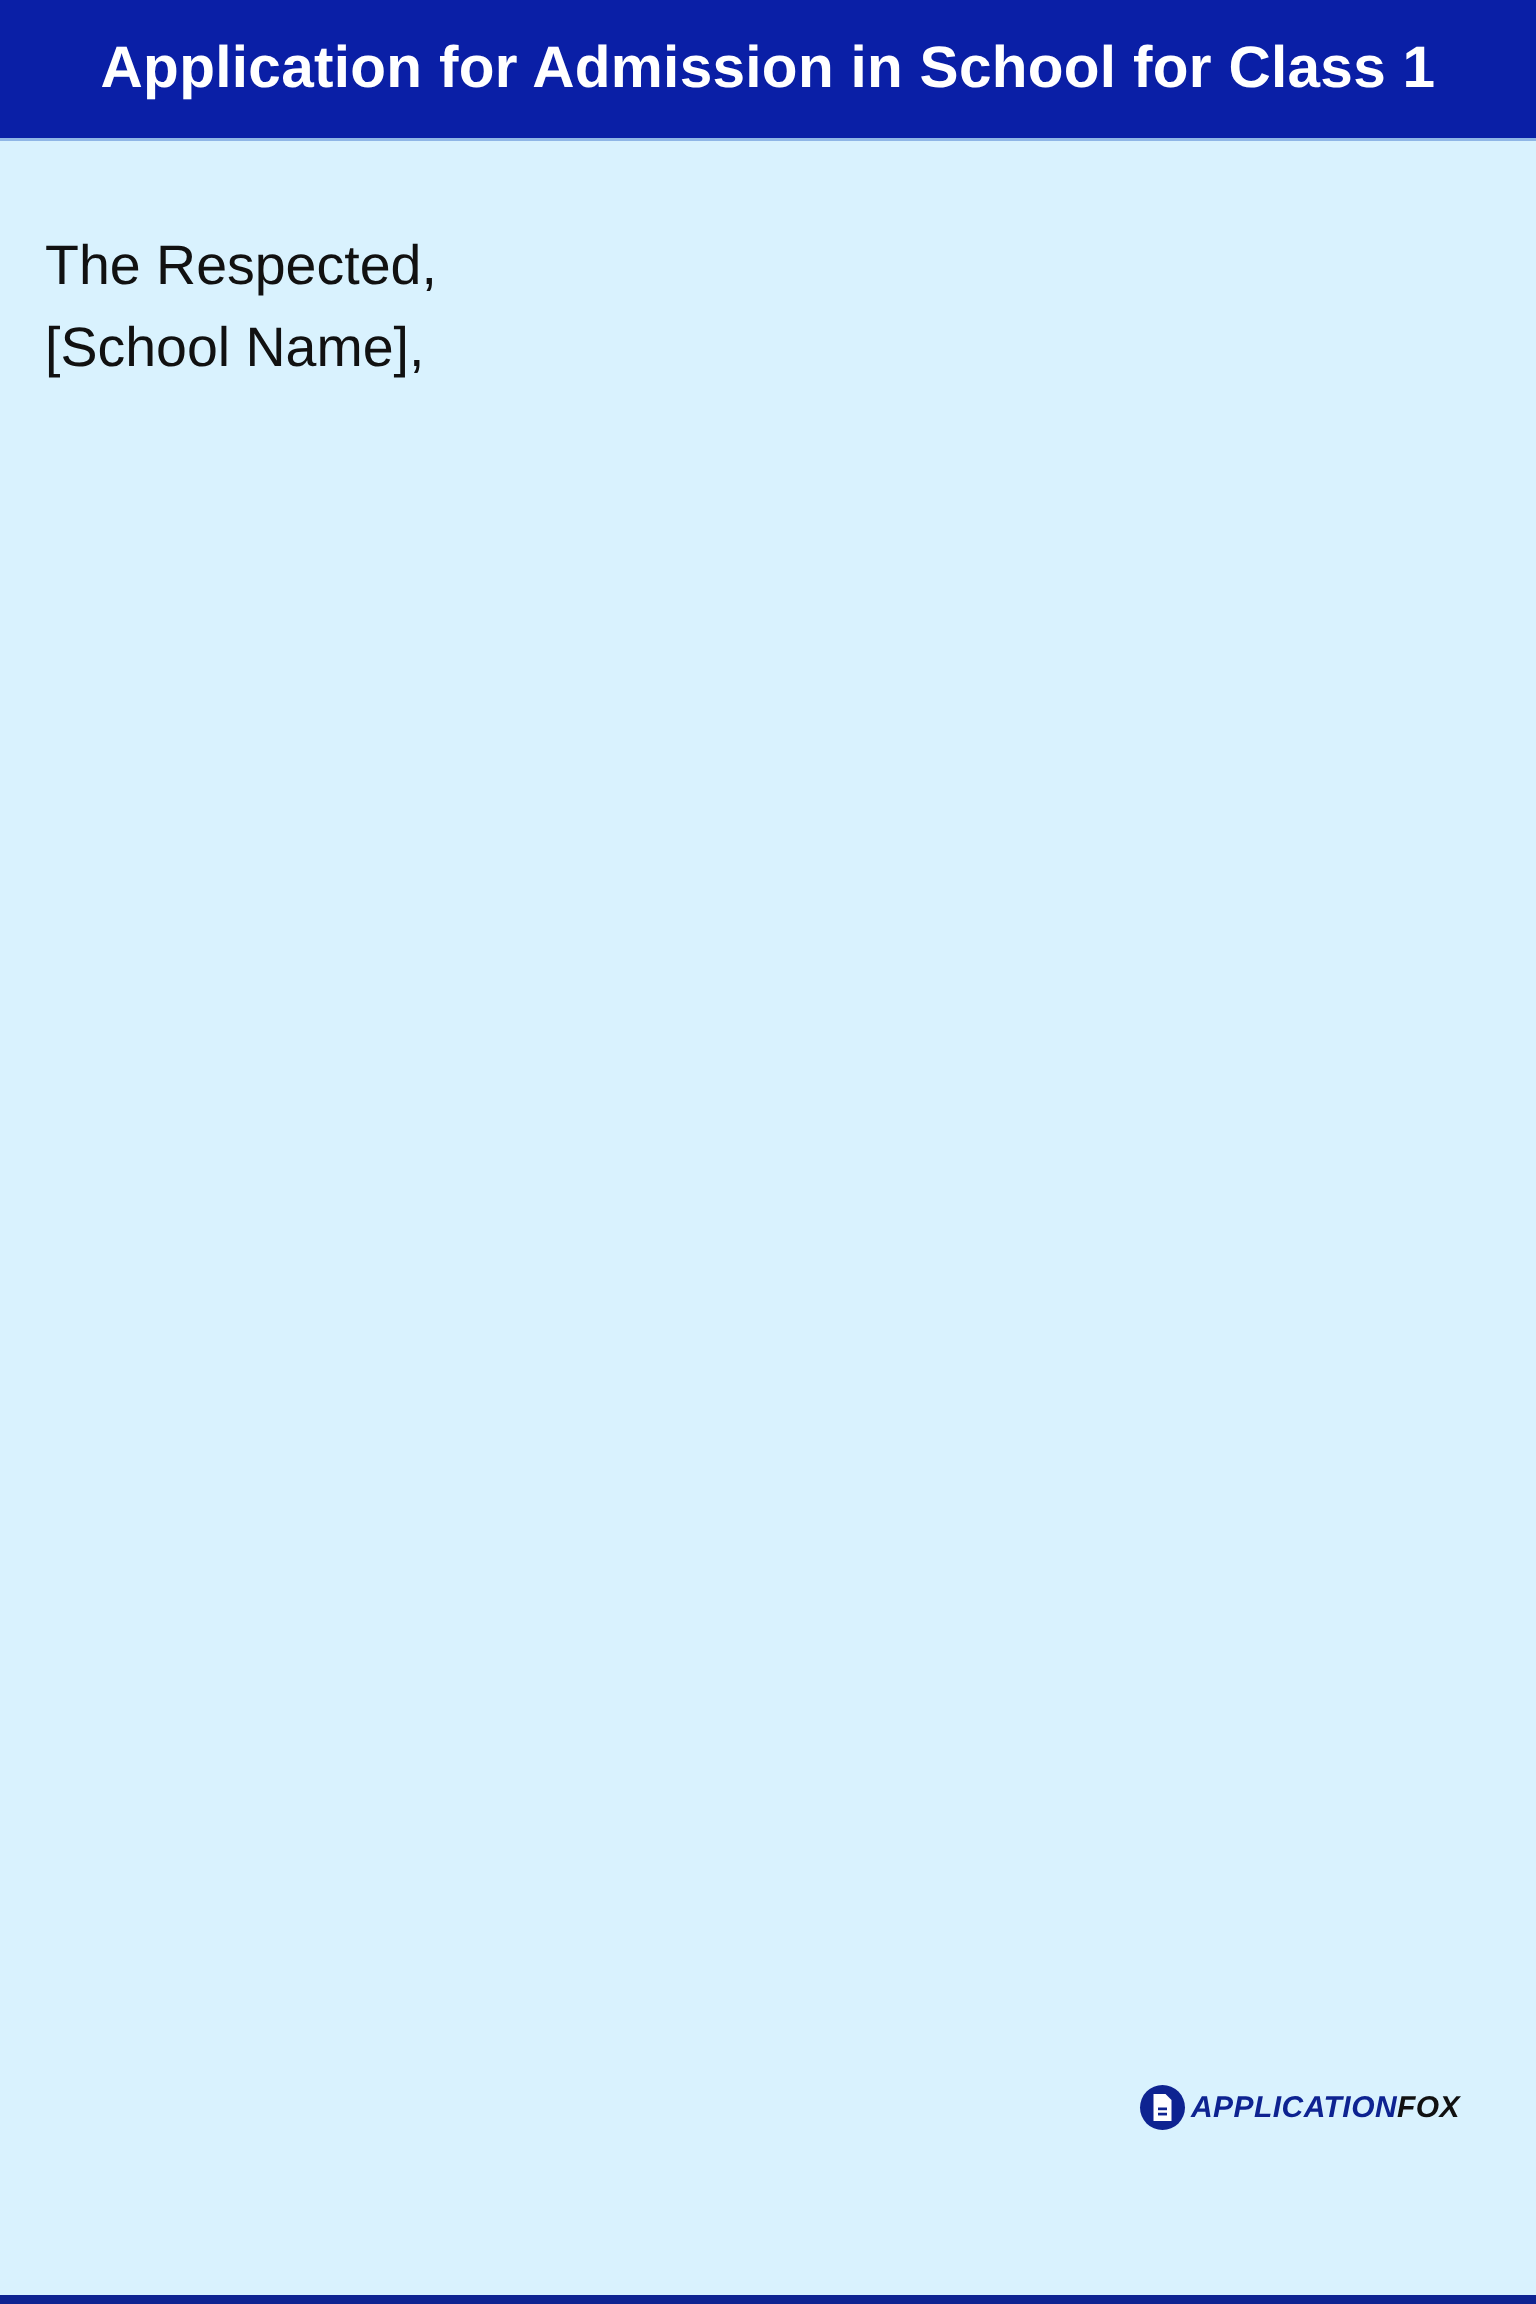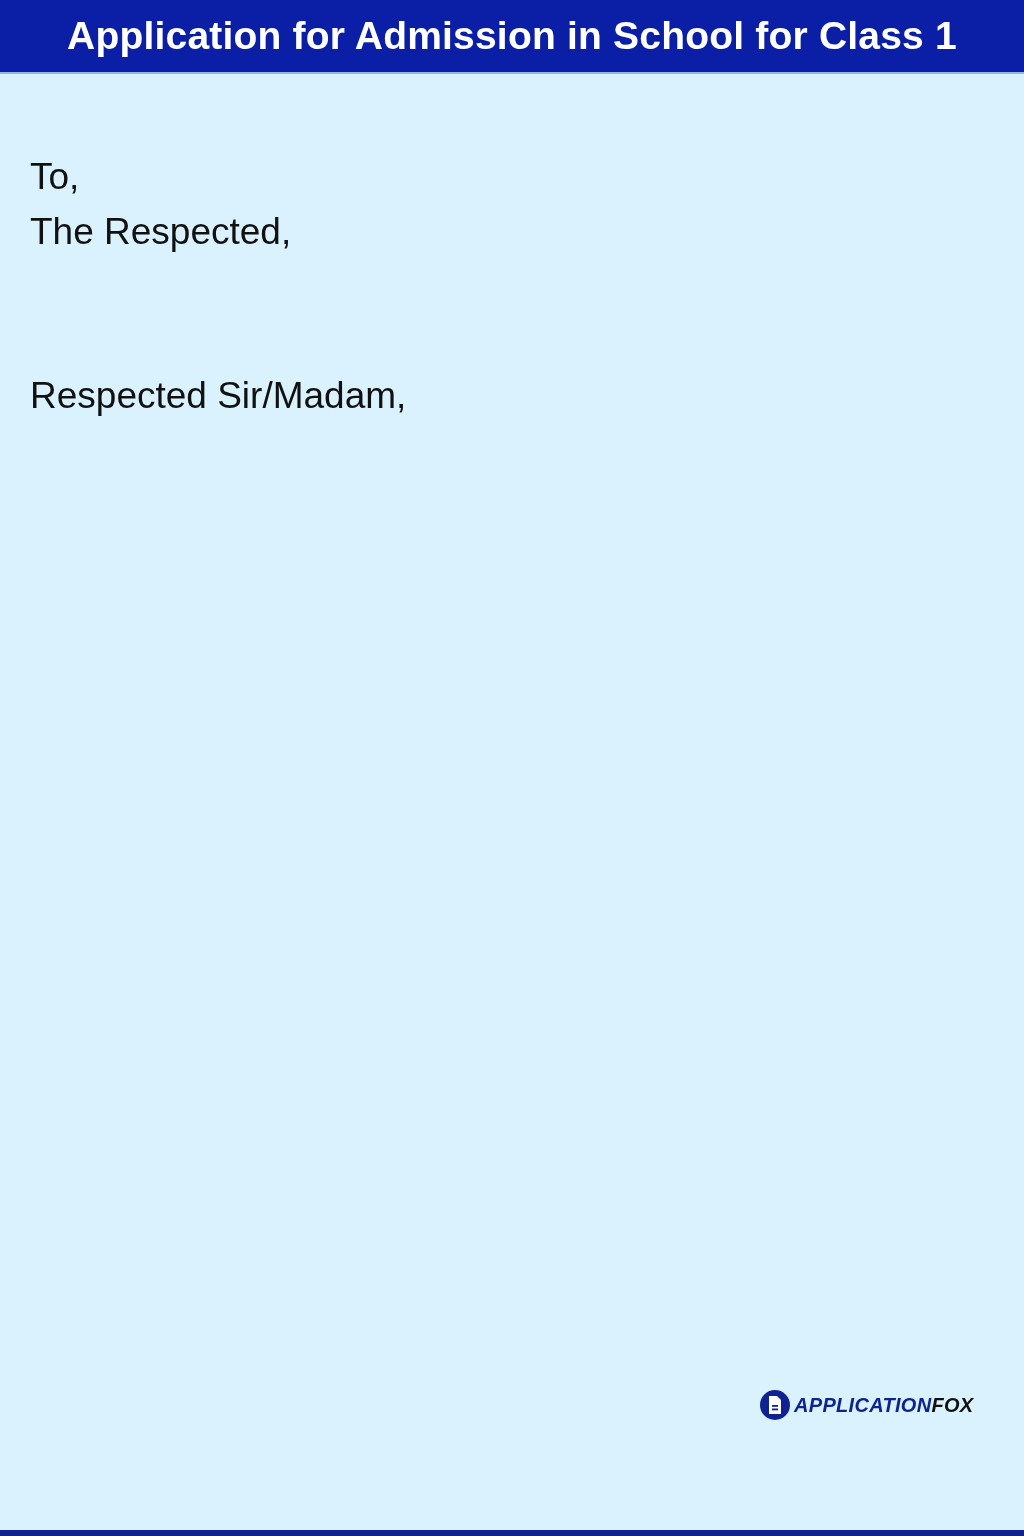--- a/index.html
+++ b/index.html
@@ -4,21 +4,21 @@
   <style>
     html, body { margin: 0; padding: 0; }
     body {
       width: 1024px; height: 1536px; overflow: hidden;
       background: #d9f2fe;
       position: relative;
       font-family: "Liberation Sans", "DejaVu Sans", sans-serif;
       color: #111;
     }
     .header {
-      position: absolute; left: 0; top: 0; width: 1024px; height: 74px;
+      position: absolute; left: 0; top: 0; width: 1024px; height: 94px;
       background: #0a1fa6;
       border-bottom: 2px solid #8fb6e6;
       display: flex; align-items: center; justify-content: center;
       box-sizing: border-box;
     }
     .header-title {
       color: #ffffff; font-weight: bold; font-size: 39px;
       font-family: "Liberation Sans", sans-serif;
       letter-spacing: 0.2px;
       white-space: nowrap;
@@ -61,26 +61,25 @@
   </style>
 </head>
 <body>
 
 <div class="header">
   <div class="header-title">Application for Admission in School for Class 1</div>
 </div>
 
 <div class="content">
   <div>
-    <span class="line">To,</span>
     <span class="line">The Respected,</span>
+    <span class="line">[School Name],</span>
   </div>
   <div class="gap"></div>
   <div class="gap"></div>
-  <span class="line">Respected Sir/Madam,</span>
   <div class="gap"></div>
   <div class="gap"></div>
 </div>
 
 <div class="footer-logo">
   <span class="logo-icon">
     <svg width="18" height="20" viewBox="0 0 18 20">
       <path d="M3 1 H11 L15 5 V19 H3 Z" fill="#ffffff"></path>
       <rect x="6" y="10" width="6" height="1.8" fill="#0e2391"></rect>
       <rect x="6" y="13.5" width="6" height="1.8" fill="#0e2391"></rect>

